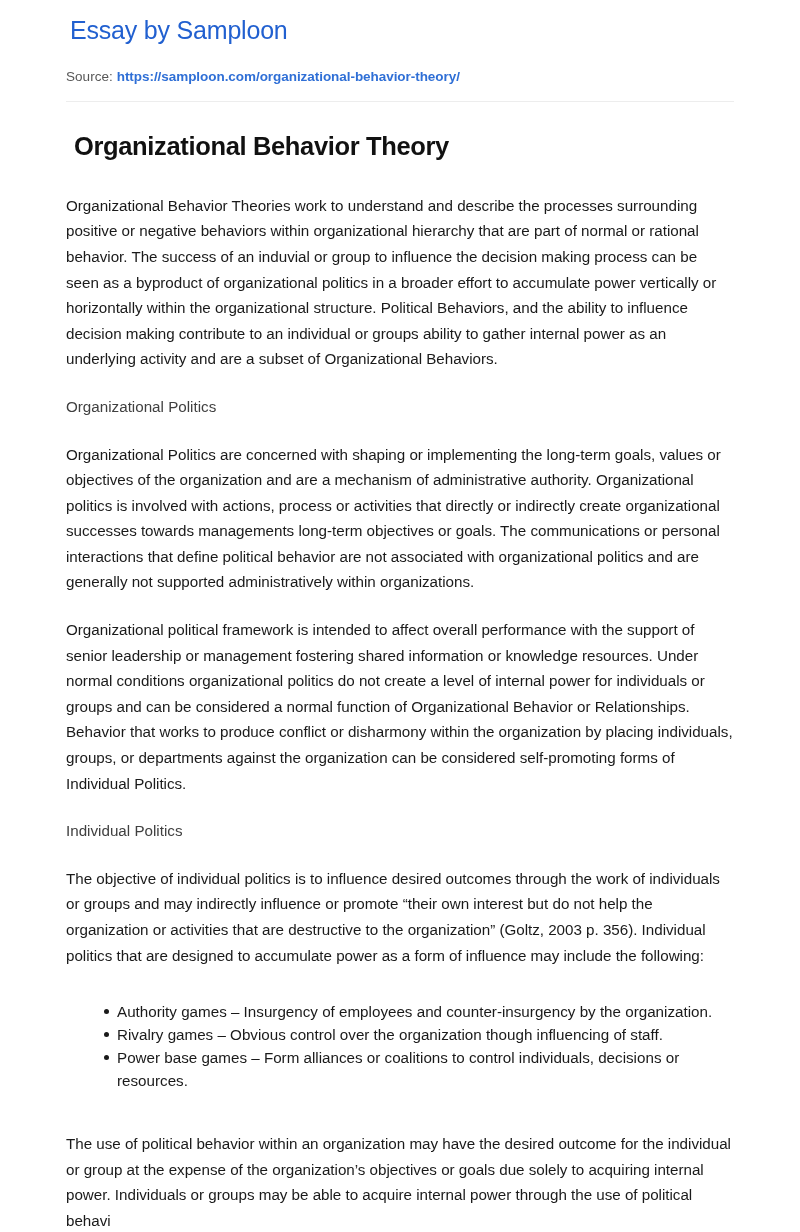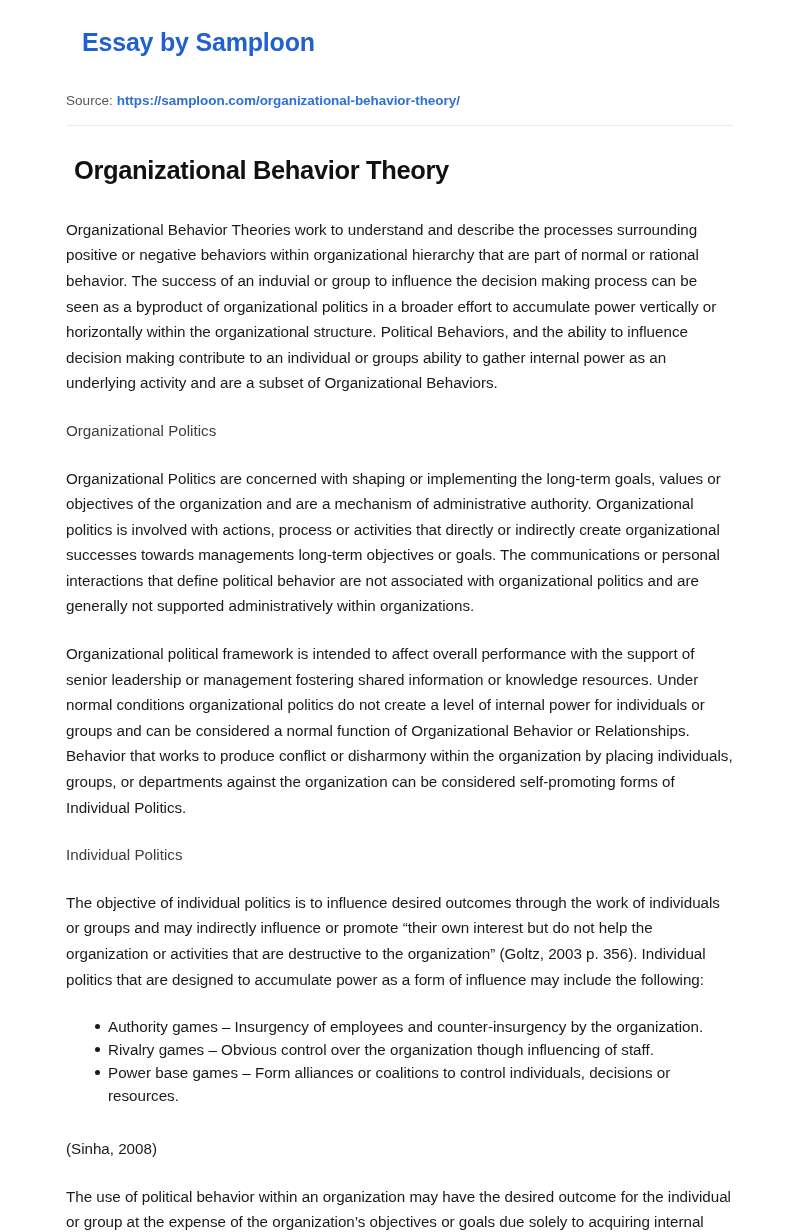--- a/index.html
+++ b/index.html
@@ -18,24 +18,24 @@
     -webkit-font-smoothing: antialiased;
   }
 
   .page {
     width: 800px;
     padding: 0 66px;
   }
 
   
   .brand {
-    margin: 16px;
+    margin: 4px;
     padding-top: 11px;
     font-size: 25px;
-    font-weight: bold;
+    font-weight: normal;
     letter-spacing: -0.2px;
     color: #2160d0;
     line-height: 1.2;
   }
 
   .source-line {
     margin: 0;
     padding-top: 19px;
     font-size: 13.5px;
     color: #575757;
@@ -85,21 +85,21 @@
     margin: 0;
     padding-top: 22px;
     font-size: 15.2px;
     line-height: 25.6px;
     font-weight: normal;
     color: #404040;
   }
 
   
   .bullets {
-    margin: 8px;
+    margin: 17px;
     padding-top: 15px;
     padding-left: 0;
     list-style: none;
   }
   .bullets li {
     position: relative;
     padding-left: 34px;
     font-size: 15.2px;
     line-height: 23px;
     color: #1a1a1a;
@@ -143,17 +143,16 @@
   <p class="subhead">Individual Politics</p>
 
   <p class="para">The objective of individual politics is to influence desired outcomes through the work of individuals or groups and may indirectly influence or promote “their own interest but do not help the organization or activities that are destructive to the organization” (Goltz, 2003 p. 356). Individual politics that are designed to accumulate power as a form of influence may include the following:</p>
 
   <ul class="bullets">
     <li>Authority games – Insurgency of employees and counter-insurgency by the organization.</li>
     <li>Rivalry games – Obvious control over the organization though influencing of staff.</li>
     <li>Power base games – Form alliances or coalitions to control individuals, decisions or resources.</li>
   </ul>
 
-  <p class="para tight">(Sinha, 2008)</p>
 
   <p class="para">The use of political behavior within an organization may have the desired outcome for the individual or group at the expense of the organization’s objectives or goals due solely to acquiring internal power. Individuals or groups may be able to acquire internal power through the use of political behavi</p>
 
 </div>
 
 </body></html>

